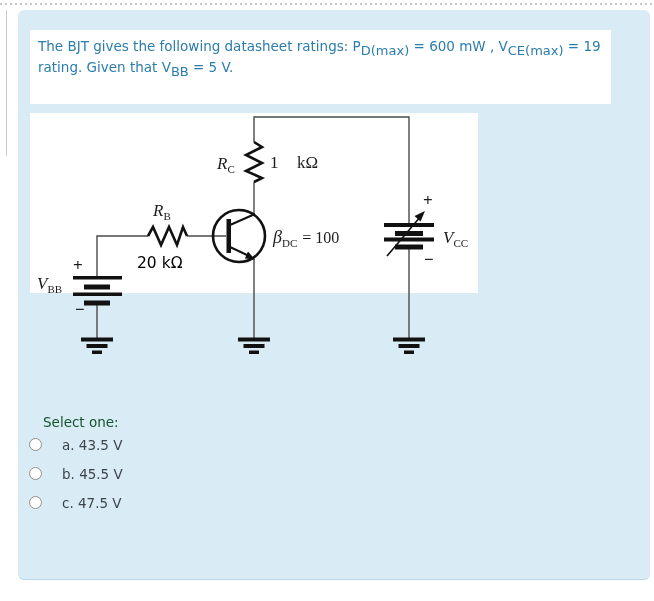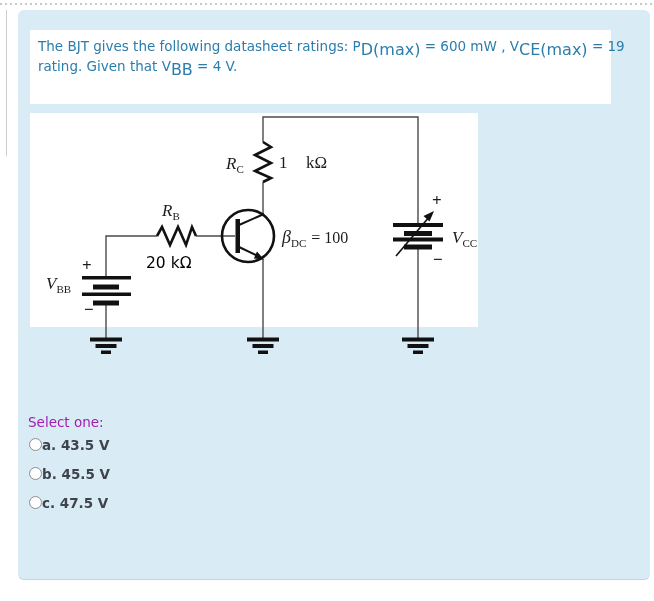--- a/index.html
+++ b/index.html
@@ -22,71 +22,70 @@
     background:#d9ecf6; border-radius:6px;
     border-bottom:1px solid #b7d9e8;
   }
   .qbox {
     position:absolute; left:12px; top:20px; width:581px; height:74px;
     background:#ffffff; padding:6px 0 0 8px;
     color:#2b7dad; font-size:13.5px;
   }
   .q-line { white-space:nowrap; line-height:20px; }
   .q-line .sub {
-    font-size:16px; position:relative; top:4px;
+    font-size:13px; position:relative; top:4px;
   }
   .circuit-box {
-    position:absolute; left:12px; top:103px; width:448px; height:214px;
+    position:absolute; left:12px; top:103px; width:448px; height:180px;
     background:#ffffff;
-    padding-left:9px;
   }
   .circuit-box svg { display:block; width:448px; height:250px; }
   .wire { stroke:#4a4a4a; stroke-width:1.4; fill:none; }
   .comp { stroke:#111111; stroke-width:2.6; fill:none; stroke-linejoin:miter; }
   .comp-thin { stroke:#111111; stroke-width:2; fill:none; }
   .plate { fill:#111111; }
   .serif-lbl {
     font-family:"Liberation Serif","DejaVu Serif",serif;
     font-size:17px; fill:#1c1c1c;
   }
   .ital { font-style:italic; }
   .circ-sub { font-size:11px; font-style:normal; }
   .sans-lbl {
     font-family:"DejaVu Sans","Liberation Sans",sans-serif;
     font-size:15.5px; fill:#000000;
   }
   .sign { font-family:"Liberation Serif","DejaVu Serif",serif;
     font-size:17px; font-weight:bold; fill:#1c1c1c; }
   .select-prompt {
-    position:absolute; left:10px; top:404px;
-    font-size:13.5px; color:#a21caf;
+    position:absolute; left:25px; top:404px;
+    font-size:13.5px; color:#14532d;
   }
   .options { position:absolute; left:10px; top:420px; width:600px; }
   .option-row { height:29px; display:flex; align-items:center; }
   .radio {
     width:13px; height:13px; margin-left:1px; flex:0 0 13px;
     border:1px solid #8e8e8e; border-radius:50%; background:#ffffff;
     cursor:pointer;
   }
   .option-label {
-    font-size:13.5px; color:#3e4449; cursor:pointer;font-weight:bold;
+    margin-left:20px; font-size:13.5px; color:#3e4449; cursor:pointer;
   }
 </style>
 </head>
 <body>
 
 <div class="page">
   <div class="dotted-top"></div>
   <div class="left-rule"></div>
 
   <div class="panel">
 
     <div class="qbox">
       <div class="q-line"><span>The BJT gives the following datasheet ratings: P</span><span class="sub">D(max)</span><span> = 600 mW , V</span><span class="sub">CE(max)</span><span> = 19</span></div>
-      <div class="q-line"><span>rating. Given that V</span><span class="sub">BB</span><span> = 4 V.</span></div>
+      <div class="q-line"><span>rating. Given that V</span><span class="sub">BB</span><span> = 5 V.</span></div>
     </div>
 
     <div class="circuit-box">
       <svg viewBox="0 0 448 250" xmlns="http://www.w3.org/2000/svg">
 
         <polyline class="wire" points="224,29 224,4 379,4 379,111"></polyline>
         <line class="wire" x1="224" y1="69" x2="224" y2="102"></line>
         <line class="wire" x1="224" y1="146" x2="224" y2="226"></line>
         <line class="wire" x1="157" y1="123" x2="196" y2="123"></line>
         <polyline class="wire" points="118,123 67,123 67,164"></polyline>

